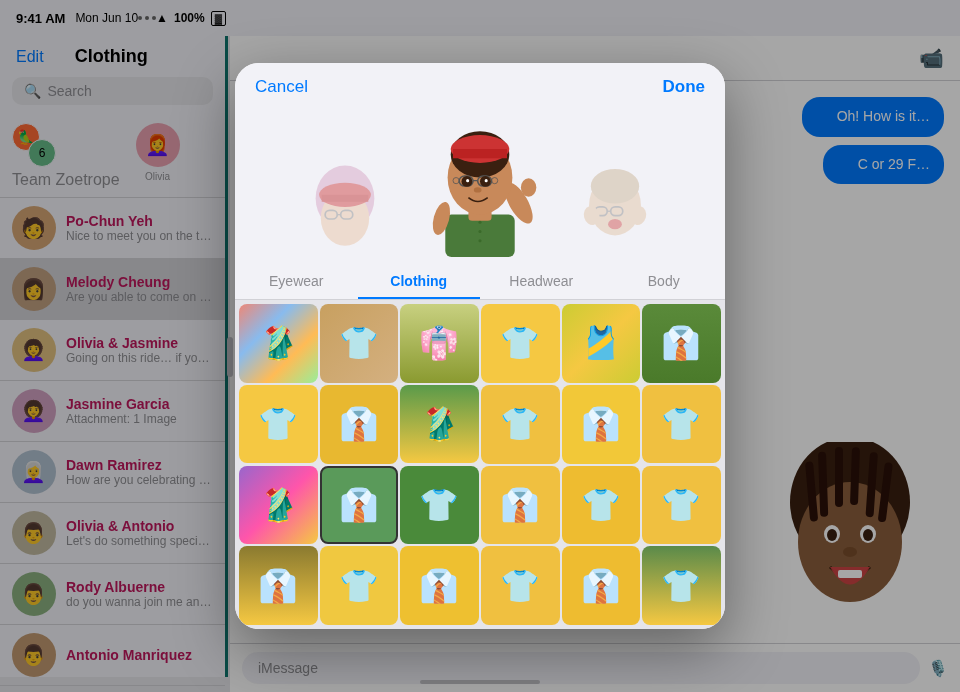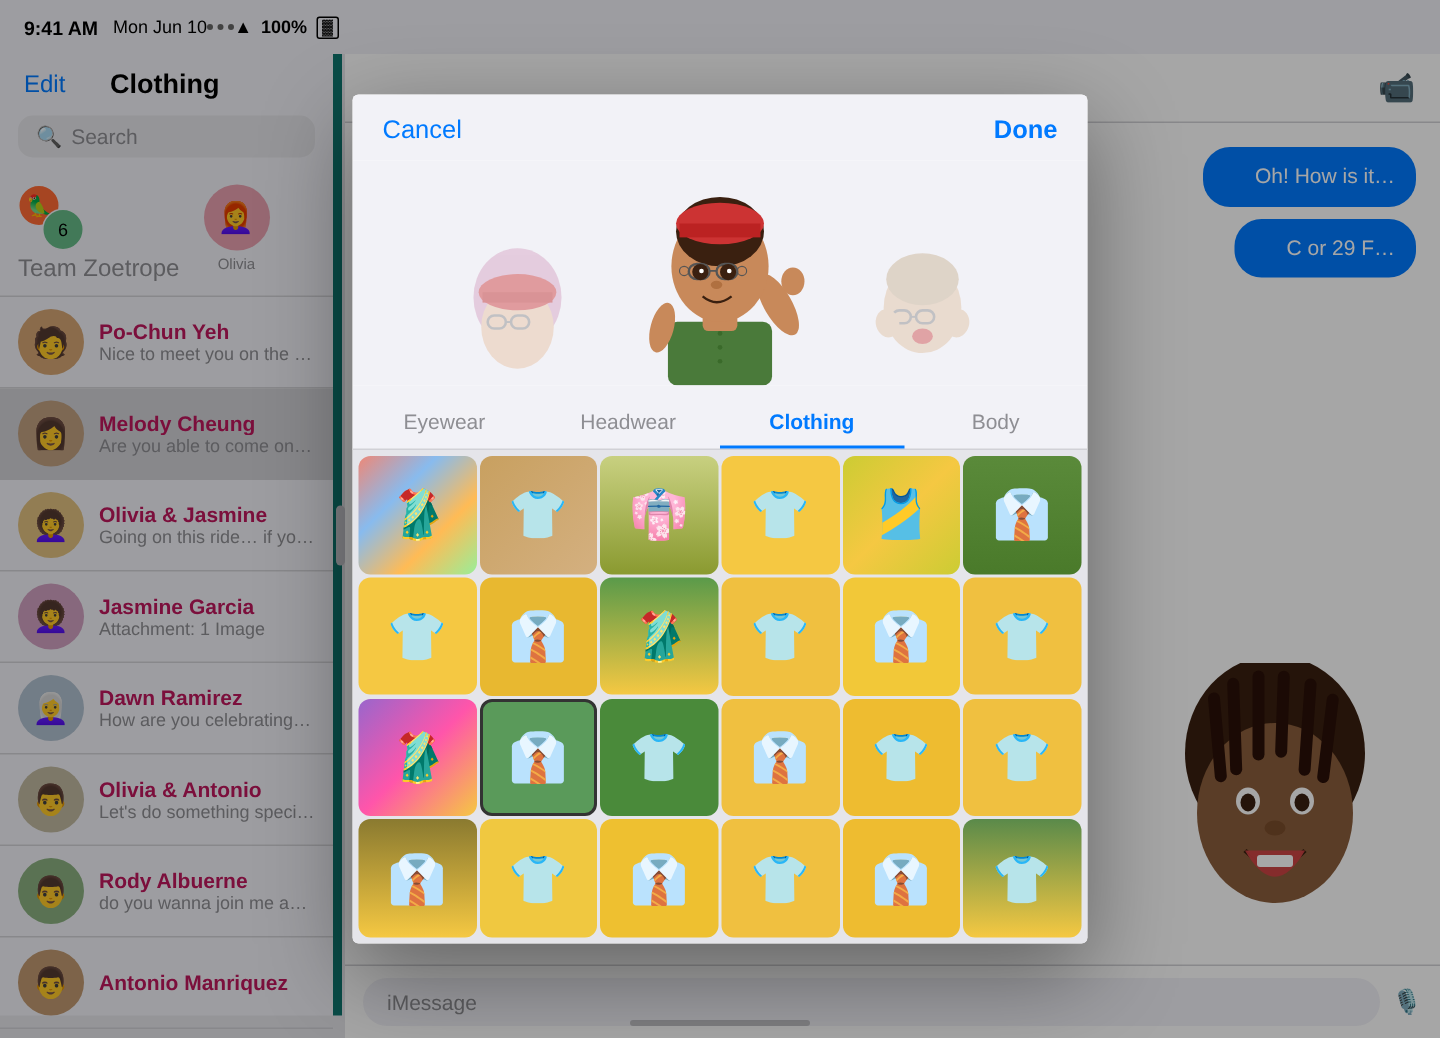--- a/index.html
+++ b/index.html
@@ -36,21 +36,21 @@
     .status-date { color: #000; font-weight: 500; font-size: 12px; }
     .status-right { display: flex; align-items: center; gap: 6px; font-size: 12px; }
 
     
     .sidebar {
       position: absolute;
       top: 36px; left: 0;
       width: 228px;
       bottom: 15px;
       background: #f2f2f7;
-      border-right: 6px solid #0f766e;
+      border-right: 3px solid #0f766e;
       z-index: 5;
     }
     .sidebar-header {
       padding: 10px 16px 6px;
       display: flex;
       align-items: center;
       justify-content: space-between;
     }
     .sidebar-edit { color: #007aff; font-size: 16px; font-weight: 400; }
     .sidebar-title { font-size: 18px; font-weight: 700; color: #000; }
@@ -166,21 +166,21 @@
       inset: 0;
       background: rgba(0,0,0,0.35);
       z-index: 20;
       display: flex;
       align-items: center;
       justify-content: center;
     }
 
     .modal {
       background: #fff;
-      border-radius: 4px;
+      border-radius: 24px;
       width: 490px;
       max-height: 640px;
       overflow: hidden;
       display: flex;
       flex-direction: column;
       box-shadow: 0 20px 60px rgba(0,0,0,0.4);
     }
 
     
     .modal-topbar {
@@ -564,22 +564,22 @@
           <ellipse cx="18" cy="62" rx="9" ry="11" fill="#e0c0a0" transform="rotate(-15,18,62)"></ellipse>
           <ellipse cx="72" cy="62" rx="9" ry="11" fill="#e0c0a0" transform="rotate(15,72,62)"></ellipse>
 
           <ellipse cx="45" cy="72" rx="8" ry="6" fill="#cc4444"></ellipse>
         </svg>
       </div>
     </div>
 
     <div class="category-tabs">
       <div class="cat-tab">Eyewear</div>
+      <div class="cat-tab active">Clothing</div>
       <div class="cat-tab">Headwear</div>
-      <div class="cat-tab active">Clothing</div>
       <div class="cat-tab">Body</div>
     </div>
 
     <div class="clothing-grid">
 
       <div class="clothing-cell" style="background:linear-gradient(135deg,#e87,#8be,#fb5,#9e9);">
         <div class="torso">🥻</div>
       </div>
       <div class="clothing-cell" style="background:linear-gradient(135deg,#c8a060,#d4b080);">
         <div class="torso">👕</div>

